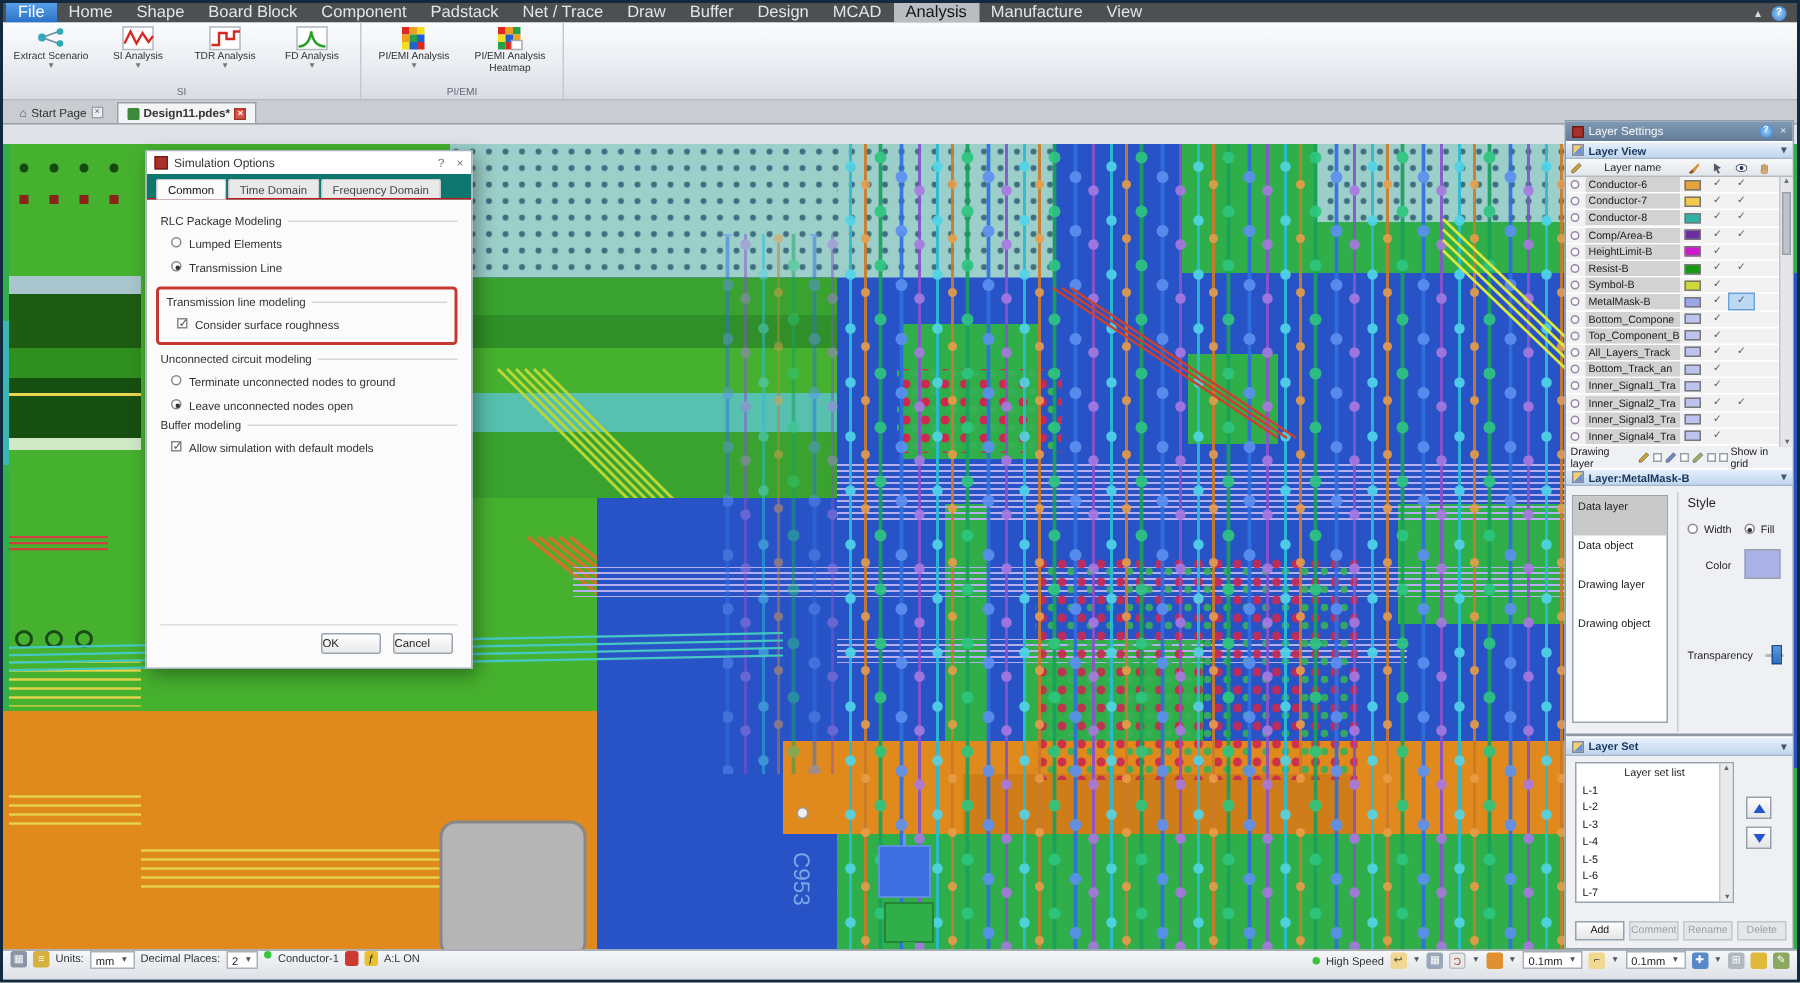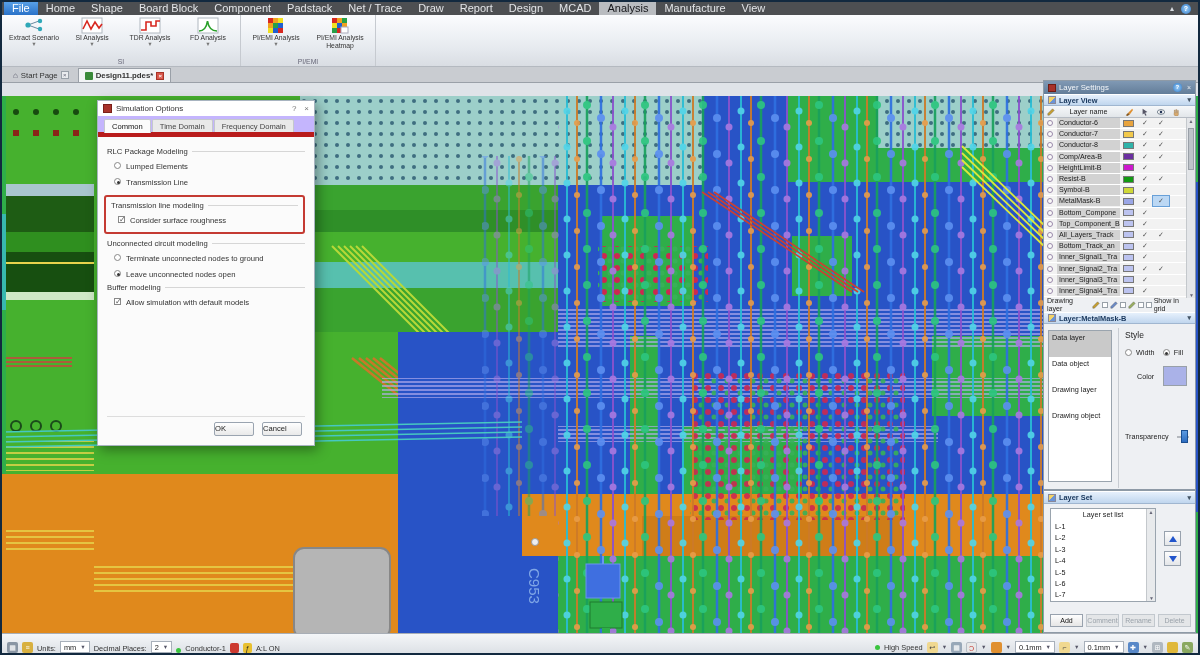--- a/index.html
+++ b/index.html
@@ -39,21 +39,21 @@
 .closebox{width:8px;height:8px;border:1px solid #98a0a8;font-size:6px;line-height:6px;text-align:center;color:#667;background:#e9ebee}
 .closebox.red{background:#d8564a;border-color:#a83428;color:#fff}
 .homeglyph{font-size:8px;color:#556}
 
 
 .dialog{position:absolute;left:95px;top:98px;width:218px;height:346px;background:#fbfbfb;border:1px solid #a8b4c0;box-shadow:3px 4px 12px rgba(0,0,0,.38);z-index:10;display:flex;flex-direction:column;font-size:8px;color:#333}
 .dtitle{height:15px;display:flex;align-items:center;gap:4px;padding:0 5px;background:#fff}
 .dtitle .ttxt{font-size:8px;color:#333}
 .dico{width:9px;height:9px;background:#a8322a;border:1px solid #7a1f18;flex:none}
 .dctl{margin-left:auto;display:flex;gap:8px;color:#777;font-size:8px}
-.dtabs{display:flex;padding:3px 6px 0;background:#c4b5fd;border-bottom:5px solid #b91c1c;gap:1px}
+.dtabs{display:flex;padding:3px 6px 0;background:#0f766e;border-bottom:1px solid #b91c1c;gap:1px}
 .dtabs .t{padding:2px 7px 1px;border:1px solid #c4c8cc;border-bottom:none;background:#e9e9e9;font-size:7.6px;color:#444;border-radius:2px 2px 0 0}
 .dtabs .t.on{background:#fbfbfb;margin-bottom:-1px;padding-bottom:2px;color:#111}
 .dbody{flex:1;display:flex;flex-direction:column;padding:7px 9px 4px}
 .ghead{display:flex;align-items:center;gap:4px;font-size:7.7px;color:#333;margin-top:3px;white-space:nowrap}
 .ghead::after{content:"";flex:1;height:1px;background:#d6d6d6}
 .opt{display:flex;align-items:flex-start;gap:5px;margin:6px 2px 1px 7px;font-size:7.7px;white-space:nowrap}
 .radio{width:7px;height:7px;border:1px solid #888;border-radius:50%;background:#fff;flex:none;position:relative}
 .radio.on::after{content:"";position:absolute;left:1.5px;top:1.5px;width:3px;height:3px;border-radius:50%;background:#333}
 .chk{width:7px;height:7px;border:1px solid #888;background:#fff;flex:none;position:relative}
 .chk.on::after{content:"✓";position:absolute;top:-2px;left:0;font-size:8px;color:#555}
@@ -100,21 +100,21 @@
 .lsscroll{position:absolute;right:0;top:0;bottom:0;width:9px;background:#e8eaec;border-left:1px solid #c4c8cc;font-size:5px;color:#667;text-align:center}
 .updown{position:absolute;left:120px;top:40px;display:flex;flex-direction:column;gap:5px}
 .udbtn{width:17px;height:15px;background:linear-gradient(#fdfdfd,#e4e6e9);border:1px solid #98a2ae;display:flex;align-items:center;justify-content:center}
 .tri-up{width:0;height:0;border-left:4px solid transparent;border-right:4px solid transparent;border-bottom:6px solid #2255cc}
 .tri-dn{width:0;height:0;border-left:4px solid transparent;border-right:4px solid transparent;border-top:6px solid #2255cc}
 .lsbtns{position:absolute;left:6px;right:4px;bottom:5px;display:flex;gap:3px}
 .sbtn{flex:1;height:13px;font-size:7px;text-align:center;line-height:12px;border:1px solid #98a2ae;background:linear-gradient(#fefefe,#e6e6e6);color:#111}
 .sbtn.dis{color:#9aa2aa;border-color:#c2c8ce;background:#e4e6e8}
 
 
-.statusbar{position:absolute;left:0;top:631px;width:1196px;height:20px;background:linear-gradient(#f4f6f8,#dde1e6);border-top:1px solid #a8aeb6;display:flex;align-items:flex-end;gap:4px;padding:0 5px;font-size:7.4px;color:#333;z-index:6}
+.statusbar{position:absolute;left:0;top:631px;width:1196px;height:20px;background:linear-gradient(#f4f6f8,#dde1e6);border-top:1px solid #a8aeb6;display:flex;align-items:flex-start;gap:4px;padding:0 5px;font-size:7.4px;color:#333;z-index:6}
 .sbic{width:11px;height:11px;border-radius:2px;flex:none;font-size:7px;line-height:11px;text-align:center;color:#fff}
 .sbbox{border:1px solid #a8b0ba;background:#fff;padding:0 3px;height:12px;display:flex;align-items:center;gap:4px;color:#222}
 .sbdrop{font-size:5.5px;color:#556}
 .dot{width:5px;height:5px;border-radius:50%;background:#39c43e;flex:none}
 .sblbl{white-space:nowrap}
 .canvas-wrap{position:absolute;left:0;top:94px;width:1196px;height:537px;z-index:1}
 </style>
 </head>
 <body>
 
@@ -123,21 +123,21 @@
 
   <div class="menubar">
     <span class="mtab file">File</span>
     <span class="mtab">Home</span>
     <span class="mtab">Shape</span>
     <span class="mtab">Board Block</span>
     <span class="mtab">Component</span>
     <span class="mtab">Padstack</span>
     <span class="mtab">Net / Trace</span>
     <span class="mtab">Draw</span>
-    <span class="mtab">Report</span>
+    <span class="mtab">Buffer</span>
     <span class="mtab">Design</span>
     <span class="mtab">MCAD</span>
     <span class="mtab active">Analysis</span>
     <span class="mtab">Manufacture</span>
     <span class="mtab">View</span>
     <span class="menubar-right">
       <span class="mb-ic">▴</span>
       <span class="help-circ">?</span>
     </span>
   </div>

